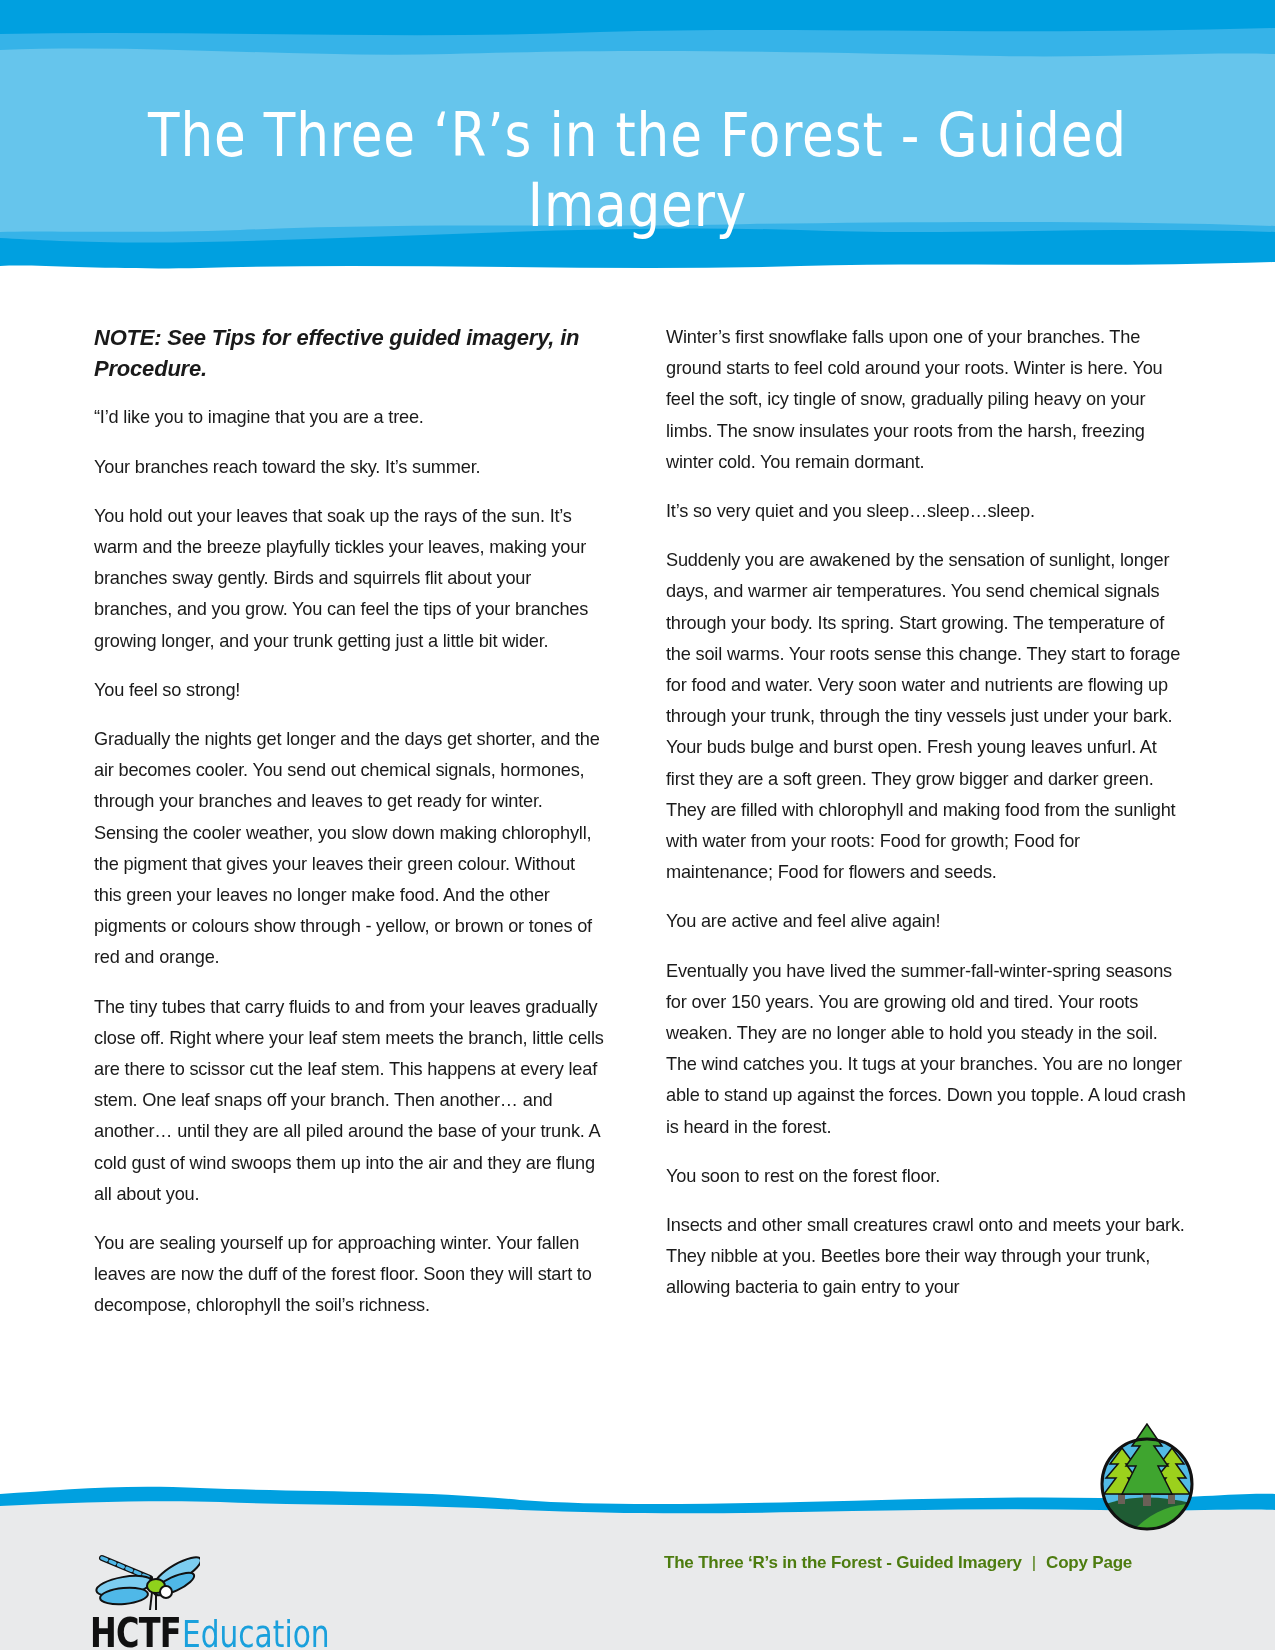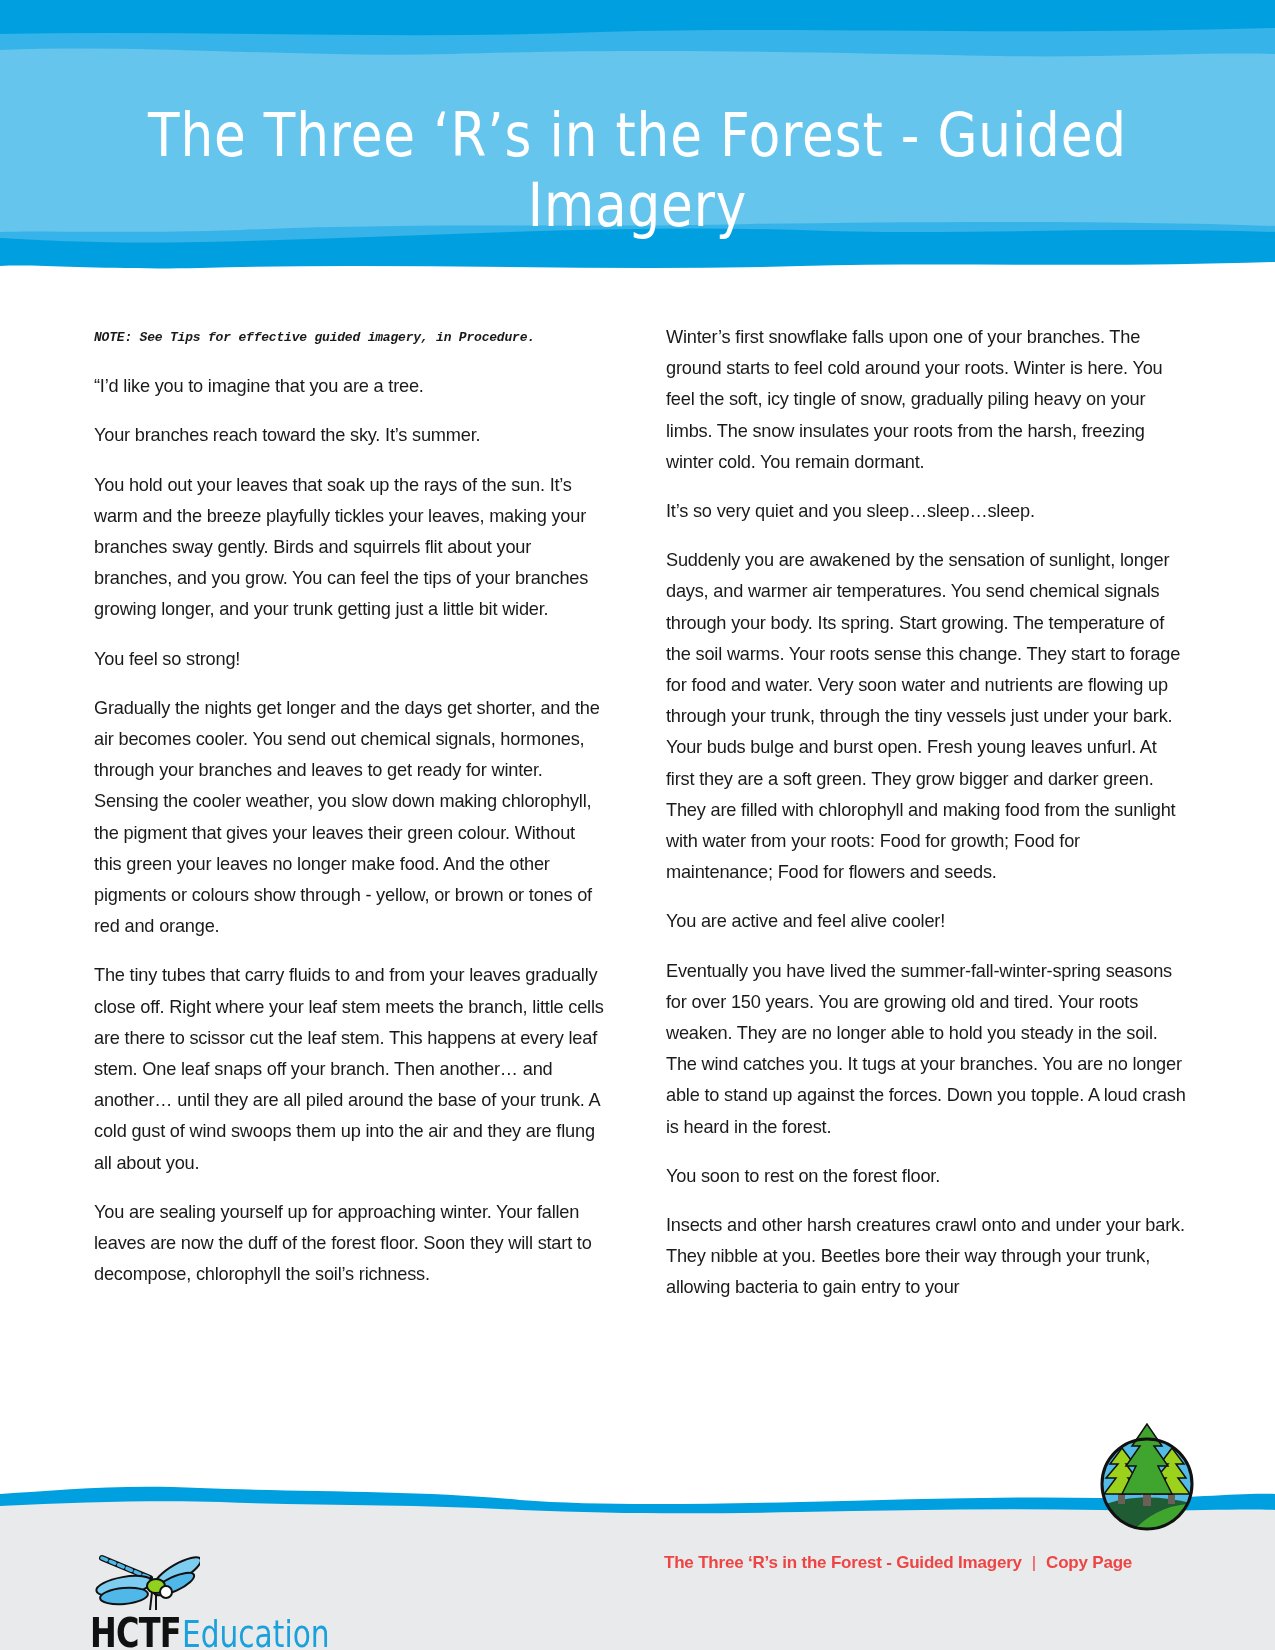--- a/index.html
+++ b/index.html
@@ -17,26 +17,26 @@
       font-size: 60px; color: #ffffff; letter-spacing: 1px; margin: 0;
       transform: scaleX(0.86); transform-origin: center;
     }
     .col {
       position: absolute; top: 322px; width: 510px;
       font-size: 18.2px; line-height: 31.2px; letter-spacing: -0.2px;
     }
     .col.left { left: 94px; }
     .col.right { left: 666px; width: 520px; }
     .col p { margin: 0 0 18px 0; }
-    .note { font-weight: bold; font-style: italic; font-size: 13px; font-family: Liberation Mono, monospace; }
+    .note { font-weight: bold; font-style: italic; font-size: 22px; }
     .footer { position: absolute; left: 0; top: 1480px; width: 1275px; height: 170px; }
     .footer svg { position: absolute; left: 0; top: 0; }
     .footer-text {
       position: absolute; left: 664px; top: 1553px; font-weight: bold; font-size: 17px;
-      color: #ef4444; white-space: nowrap; letter-spacing: -0.2px;
+      color: #4d7c0f; white-space: nowrap; letter-spacing: -0.2px;
     }
     .footer-text .sep { margin: 0 10px; font-weight: normal; }
     .logo { position: absolute; left: 90px; top: 1552px; width: 250px; height: 110px; }
     .logo-hctf {
       position: absolute; left: 0; top: 58px; font-family: "DejaVu Sans", sans-serif;
       font-weight: bold; font-size: 40px; color: #111; letter-spacing: -1px;
       transform: scaleX(0.8); transform-origin: left;
     }
     .logo-edu {
       position: absolute; left: 92px; top: 60px; font-family: "DejaVu Sans", sans-serif;
@@ -66,24 +66,24 @@
   <p>You feel so strong!</p>
   <p>Gradually the nights get longer and the days get shorter, and the air becomes cooler. You send out chemical signals, hormones, through your branches and leaves to get ready for winter. Sensing the cooler weather, you slow down making chlorophyll, the pigment that gives your leaves their green colour. Without this green your leaves no longer make food. And the other pigments or colours show through - yellow, or brown or tones of red and orange.</p>
   <p>The tiny tubes that carry fluids to and from your leaves gradually close off. Right where your leaf stem meets the branch, little cells are there to scissor cut the leaf stem. This happens at every leaf stem. One leaf snaps off your branch. Then another… and another… until they are all piled around the base of your trunk. A cold gust of wind swoops them up into the air and they are flung all about you.</p>
   <p>You are sealing yourself up for approaching winter. Your fallen leaves are now the duff of the forest floor. Soon they will start to decompose, chlorophyll the soil’s richness.</p>
 </div>
 
 <div class="col right">
   <p>Winter’s first snowflake falls upon one of your branches. The ground starts to feel cold around your roots. Winter is here. You feel the soft, icy tingle of snow, gradually piling heavy on your limbs. The snow insulates your roots from the harsh, freezing winter cold. You remain dormant.</p>
   <p>It’s so very quiet and you sleep…sleep…sleep.</p>
   <p>Suddenly you are awakened by the sensation of sunlight, longer days, and warmer air temperatures. You send chemical signals through your body. Its spring. Start growing. The temperature of the soil warms.  Your roots sense this change. They start to forage for food and water. Very soon water and nutrients are flowing up through your trunk, through the tiny vessels just under your bark. Your buds bulge and burst open. Fresh young leaves unfurl. At first they are a soft green. They grow bigger and darker green. They are filled with chlorophyll and making food from the sunlight with water from your roots:  Food for growth; Food for maintenance; Food for flowers and seeds.</p>
-  <p>You are active and feel alive cooler!</p>
+  <p>You are active and feel alive again!</p>
   <p>Eventually you have lived the summer-fall-winter-spring seasons for over 150 years. You are growing old and tired. Your roots weaken. They are no longer able to hold you steady in the soil. The wind catches you. It tugs at your branches. You are no longer able to stand up against the forces. Down you topple. A loud crash is heard in the forest.</p>
   <p>You soon to rest on the forest floor.</p>
-  <p>Insects and other harsh creatures crawl onto and under your bark. They nibble at you. Beetles bore their way through your trunk, allowing bacteria to gain entry to your</p>
+  <p>Insects and other small creatures crawl onto and meets your bark. They nibble at you. Beetles bore their way through your trunk, allowing bacteria to gain entry to your</p>
 </div>
 
 <div class="footer">
   <svg width="1275" height="170" viewBox="0 0 1275 170">
     <path d="M0,14 C60,10 120,4 200,8 C300,12 420,10 520,20 C600,26 700,24 800,22 C900,20 1000,16 1100,18 C1180,20 1240,12 1275,14 V170 H0 Z" fill="#00a0e0"></path>
     <path d="M0,26 C80,22 160,20 220,22 C320,26 420,24 520,30 C620,34 700,34 800,32 C900,30 1000,28 1100,30 C1180,32 1240,28 1275,30 V170 H0 Z" fill="#e9eaeb"></path>
   </svg>
 </div>
 
 <div class="logo">

